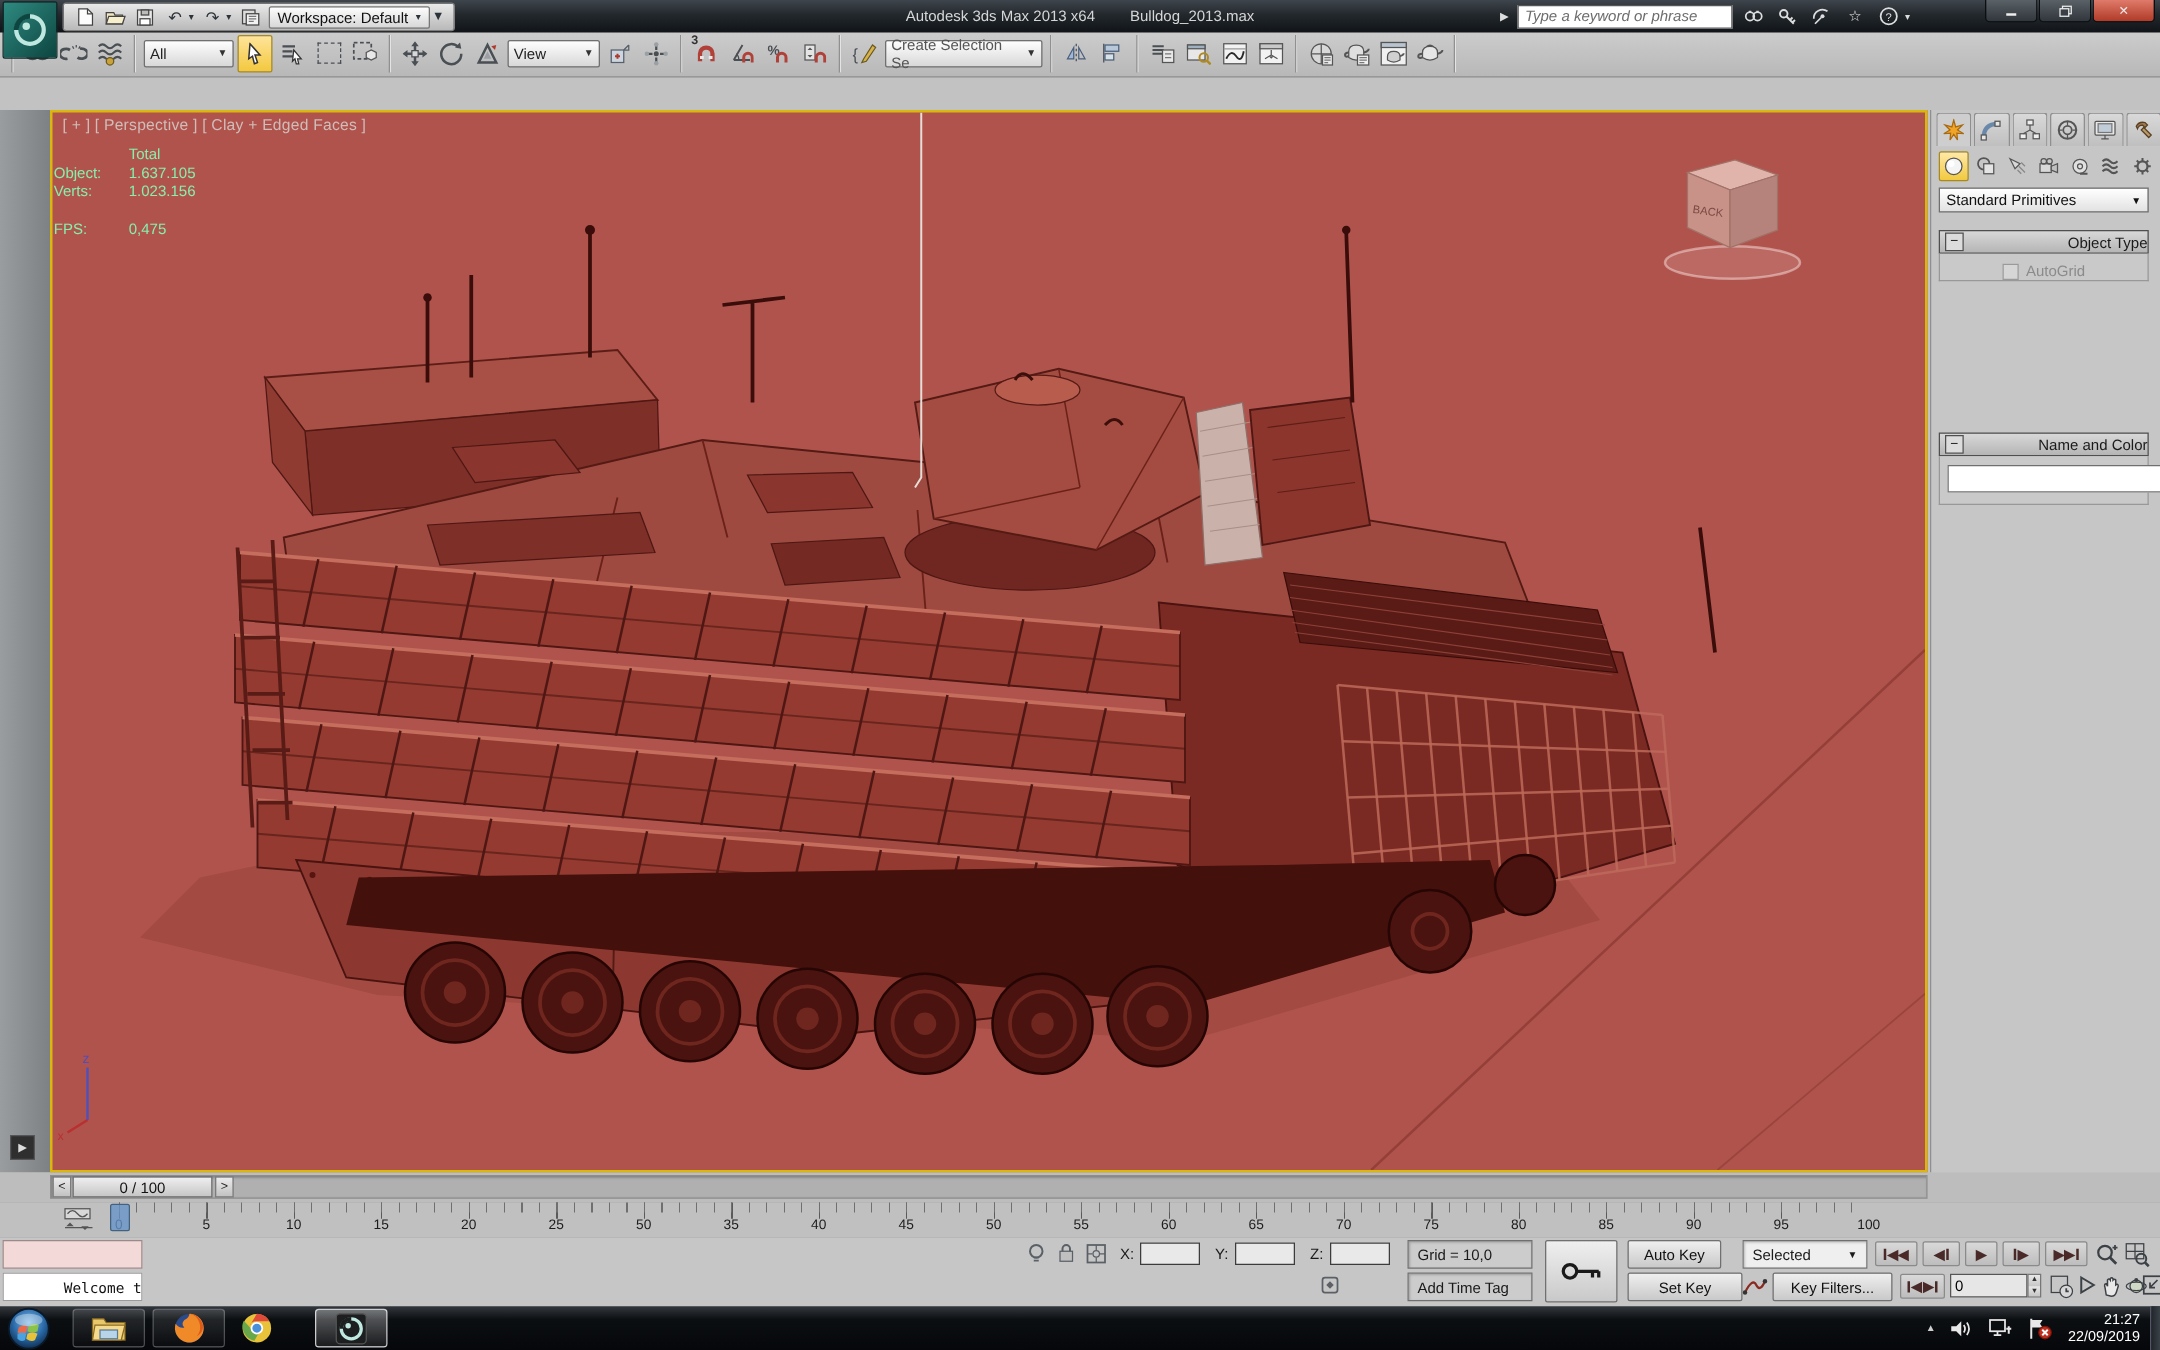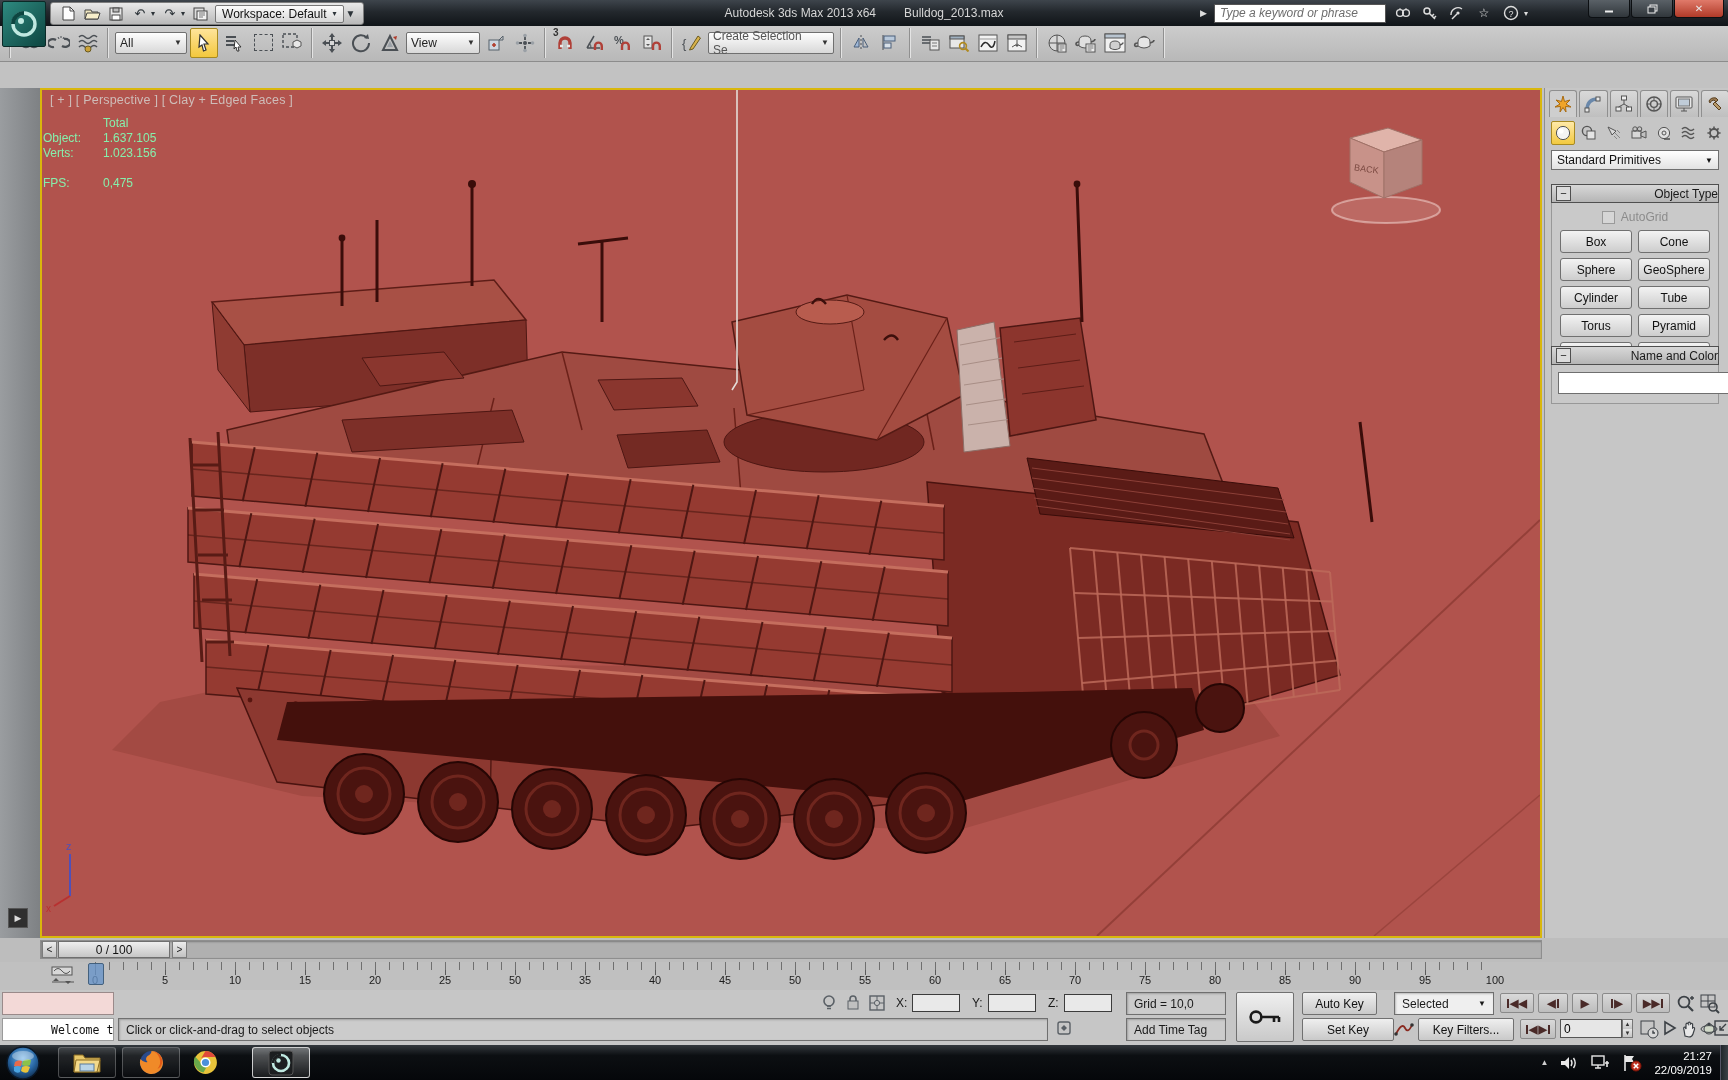--- a/index.html
+++ b/index.html
@@ -735,32 +735,20 @@
     <div class="abs" style="left:6px;top:96px;width:168px;">
       <div class="rollout-hd">
         <span class="minus">−</span>
         <span class="ttl">Object Type</span>
       </div>
       <div class="rollout-bd">
         <div id="autogrid-row">
           <span id="autogrid-cb"></span>
           <span>AutoGrid</span>
         </div>
-        <div class="ot-grid" id="ot-grid">
-            <div class="ot-btn">Box</div>
-            <div class="ot-btn">Cone</div>
-            <div class="ot-btn">Sphere</div>
-            <div class="ot-btn">GeoSphere</div>
-            <div class="ot-btn">Cylinder</div>
-            <div class="ot-btn">Tube</div>
-            <div class="ot-btn">Torus</div>
-            <div class="ot-btn">Pyramid</div>
-            <div class="ot-btn">Teapot</div>
-            <div class="ot-btn">Plane</div>
-          </div>
       </div>
     </div>
     <div class="abs" style="left:6px;top:258px;width:168px;">
       <div class="rollout-hd">
         <span class="minus">−</span>
         <span class="ttl">Name and Color</span>
       </div>
       <div class="rollout-bd">
         <div id="namecolor-row">
           <input id="name-input" value="" style="">
@@ -886,23 +874,20 @@
             <path d="M8 1 v12 M1 7 h14" stroke="#3c4146"></path>
             <circle cx="13" cy="13" r="4" fill="none" stroke="#3c4146" stroke-width="1.6"></circle>
             <path d="M16 16 l3 3" stroke="#3c4146" stroke-width="2"></path>
           </svg>
         </span>
     </div>
     <div class="sb-row" style="top:27px">
       <div id="listener-white" class="abs" style="left:2px;top:1px;width:112px;height:23px;padding-left:48px;">
         <span>Welcome to M</span>
       </div>
-      <div class="sunken abs" style="left:118px;top:1px;width:930px;height:23px;">
-        <span>Click or click-and-drag to select objects</span>
-      </div>
       <span class="sb-ic abs" style="left:1056px;top:3px">
         <svg width="17" height="17" viewBox="0 0 17 17">
             <rect x="2" y="2" width="12" height="12" rx="2" fill="none" stroke="#5a6066" stroke-width="1.4"></rect>
             <path d="M5 8 l3 -3 3 3 -3 3 z" fill="#5a6066"></path>
           </svg>
         </span>
       <div class="sunken abs" style="left:1126px;top:1px;width:100px;height:23px;">
         <span>Add Time Tag</span>
       </div>
       <div class="sb-btn abs" style="left:1302px;top:1px;width:92px;height:23px;text-align:right;">Set Key</div>

